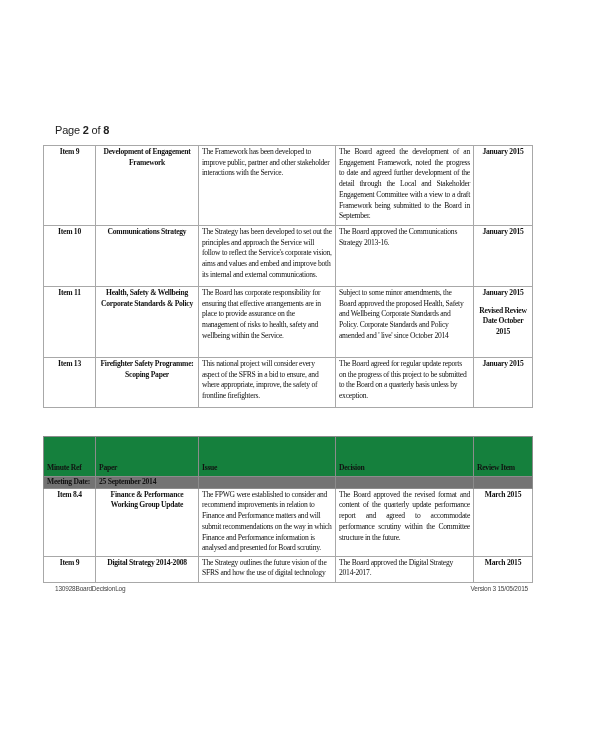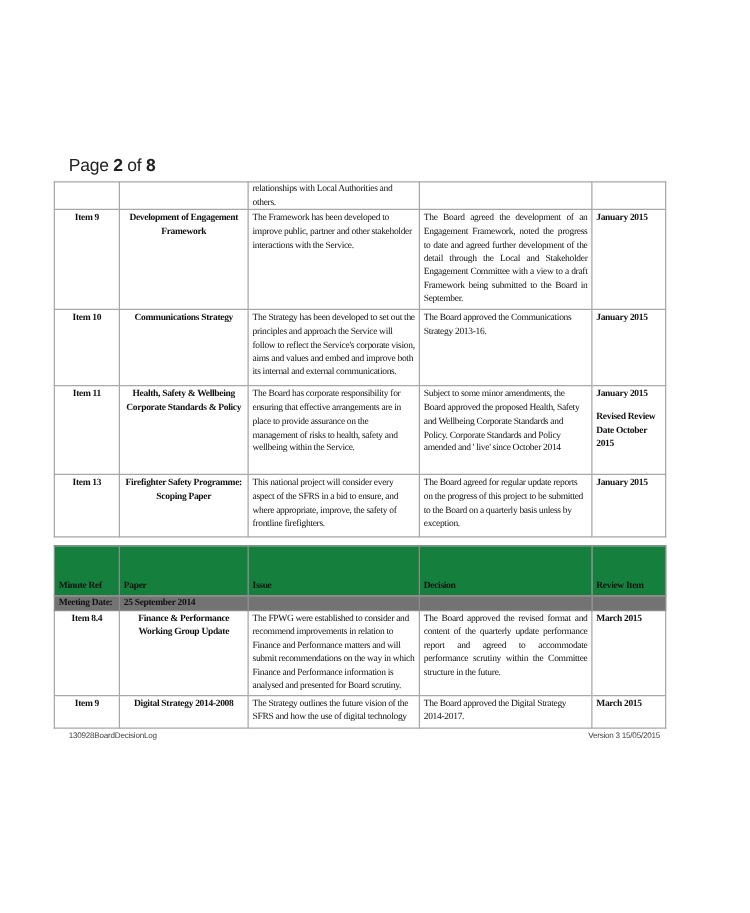--- a/index.html
+++ b/index.html
@@ -1,29 +1,29 @@
 <!DOCTYPE html>
 <html><head>
 <meta charset="utf-8">
 <style>
   html, body { margin: 0; padding: 0; background: #ffffff; }
   body { width: 600px; height: 730px; position: relative; overflow: hidden;
          font-family: "Liberation Serif", serif; color: #111; }
   .page-num { position: absolute; left: 55px; top: 124px; font-family: "Liberation Sans", sans-serif;
-              font-size: 14px; letter-spacing: -0.2px; color: #222; }
+              font-size: 11px; letter-spacing: -0.2px; color: #222; }
   .page-num b { font-weight: bold; }
   table { position: absolute; left: 43px; border-collapse: collapse; table-layout: fixed; width: 489px; }
   td, th { border: 1px solid #a8a8a8; vertical-align: top; font-size: 7.6px; line-height: 10.7px;
            padding: 1px 3px; letter-spacing: -0.25px; }
   .t1 { top: 145px; }
   .t2 { top: 436px; }
   col.c1 { width: 52px; } col.c2 { width: 103px; } col.c3 { width: 137px; } col.c4 { width: 138px; } col.c5 { width: 59px; }
   .ref { text-align: center; font-weight: bold; }
   .paper { font-weight: bold; text-align: center; }
-  .date { font-weight: bold; }
+  .date { text-align: center; font-weight: bold; }
   .just { text-align: justify; }
   .hdr td { background: #15803d; font-weight: bold; height: 36px; vertical-align: bottom; border-color: #8c8c8c; padding-bottom: 2px; }
   .meet td { background: #737373; font-weight: bold; height: 10px; border-color: #8c8c8c; padding-top: 0; padding-bottom: 0; }
   .meet td.md { white-space: nowrap; overflow: visible; }
   .gap { display: block; height: 7px; }
   .footer-left { position: absolute; left: 55px; top: 585px; font-family: "Liberation Sans", sans-serif; font-size: 6.5px; color: #444; letter-spacing: -0.2px; }
   .footer-right { position: absolute; right: 72px; top: 585px; font-family: "Liberation Sans", sans-serif; font-size: 6.5px; color: #444; letter-spacing: -0.2px; }
 </style>
 </head>
 <body>
@@ -32,27 +32,20 @@
 
 <table class="t1">
   <colgroup>
       <col class="c1">
       <col class="c2">
       <col class="c3">
       <col class="c4">
       <col class="c5">
     </colgroup>
   <tbody>
-      <tr style="height:11px;">
-    <td></td>
-    <td></td>
-    <td style="padding-top:0;padding-bottom:0;">relationships with Local Authorities and others.</td>
-    <td></td>
-    <td></td>
-  </tr>
   <tr style="height:80px;">
     <td class="ref">Item 9</td>
     <td class="paper">Development of Engagement Framework</td>
     <td>The Framework has been developed to improve public, partner and other stakeholder interactions with the Service.</td>
     <td class="just">The Board agreed the development of an Engagement Framework, noted the progress to date and agreed further development of the detail through the Local and Stakeholder Engagement Committee with a view to a draft Framework being submitted to the Board in September.</td>
     <td class="date">January 2015</td>
   </tr>
   <tr style="height:61px;">
     <td class="ref">Item 10</td>
     <td class="paper">Communications Strategy</td>

